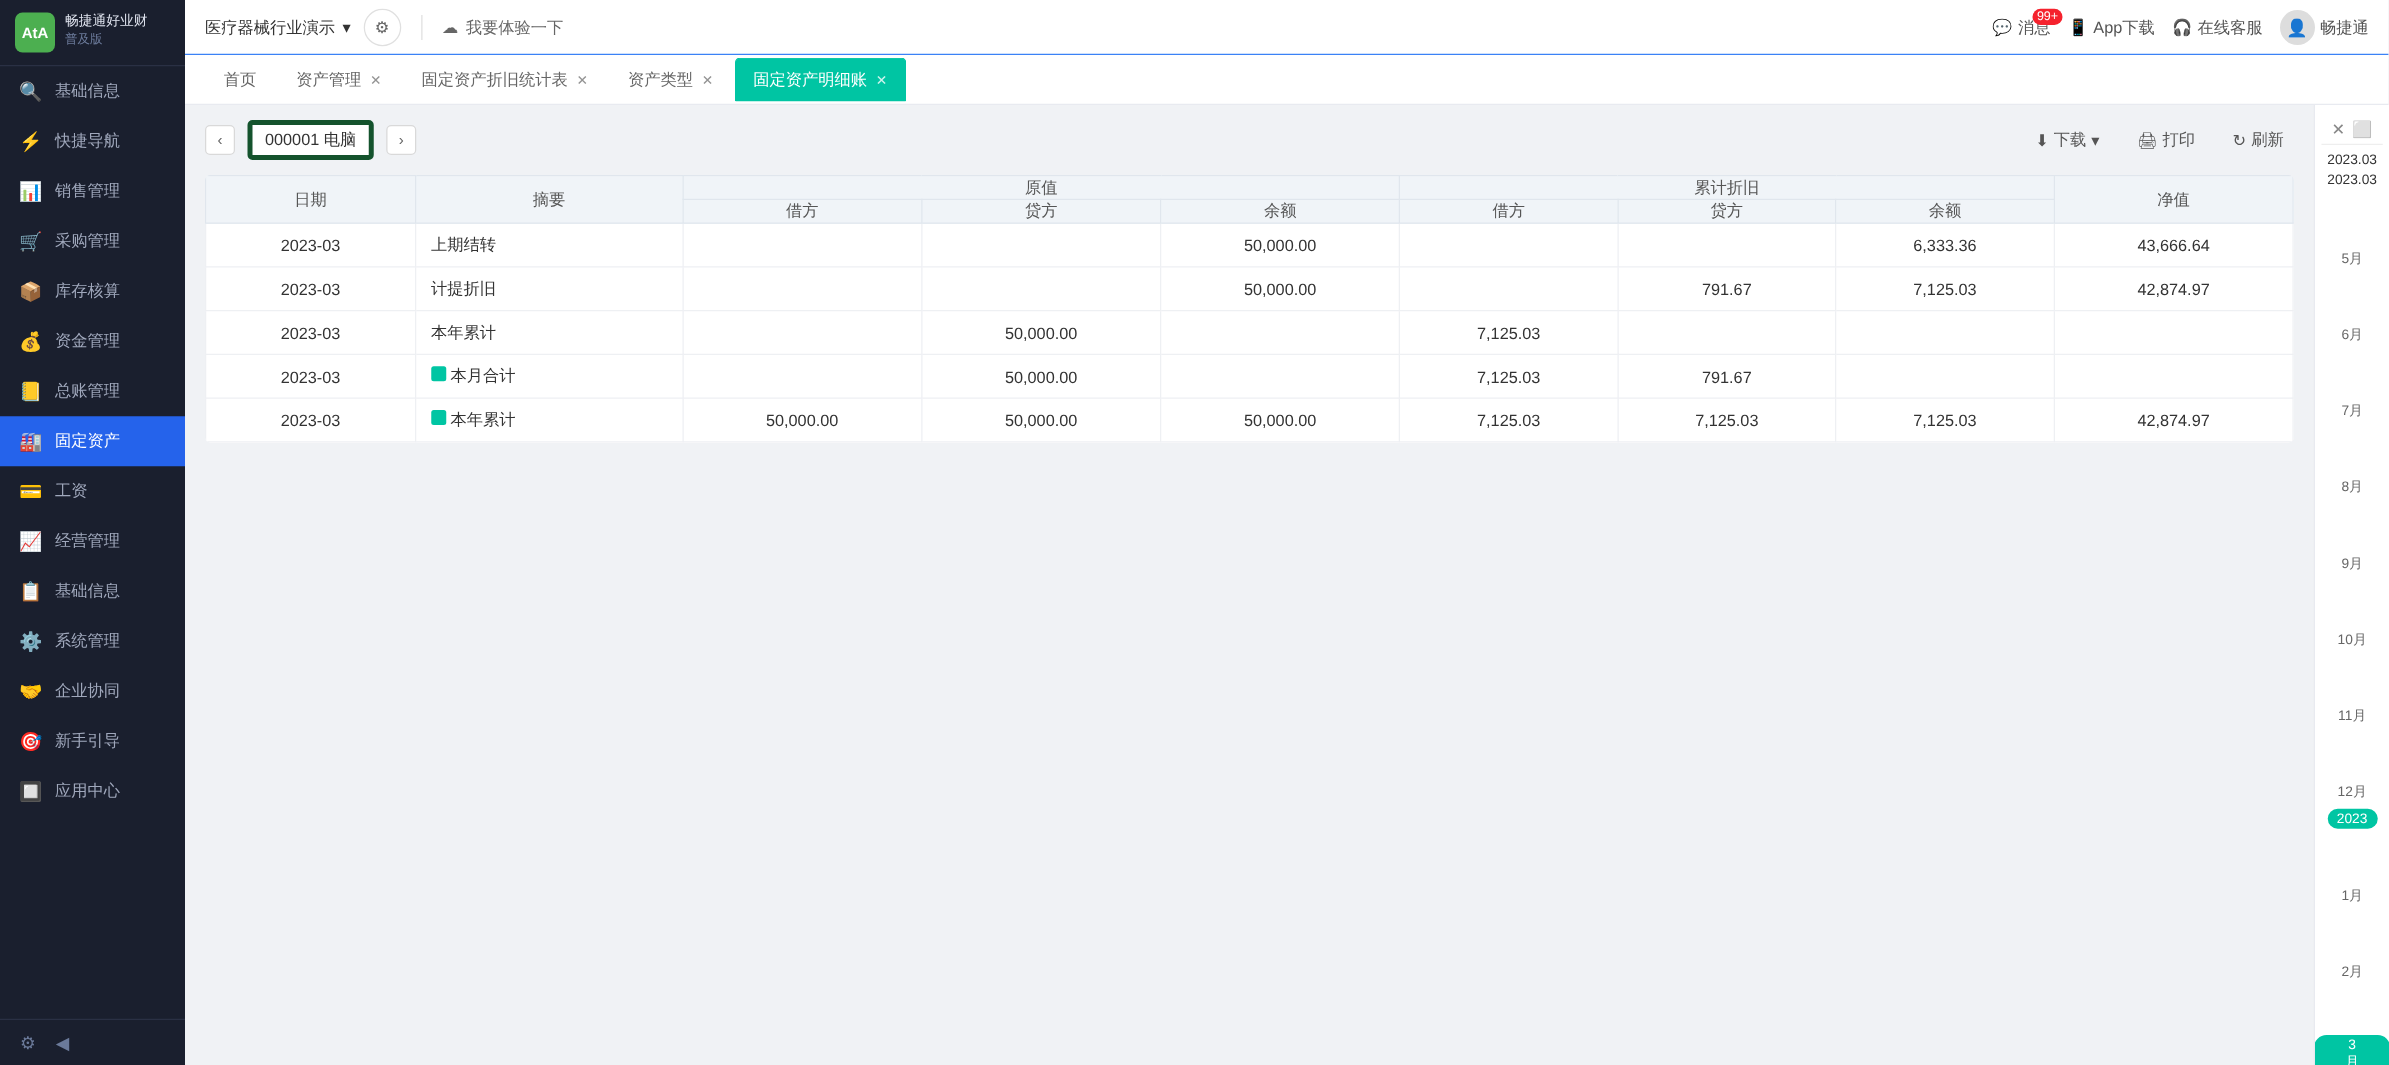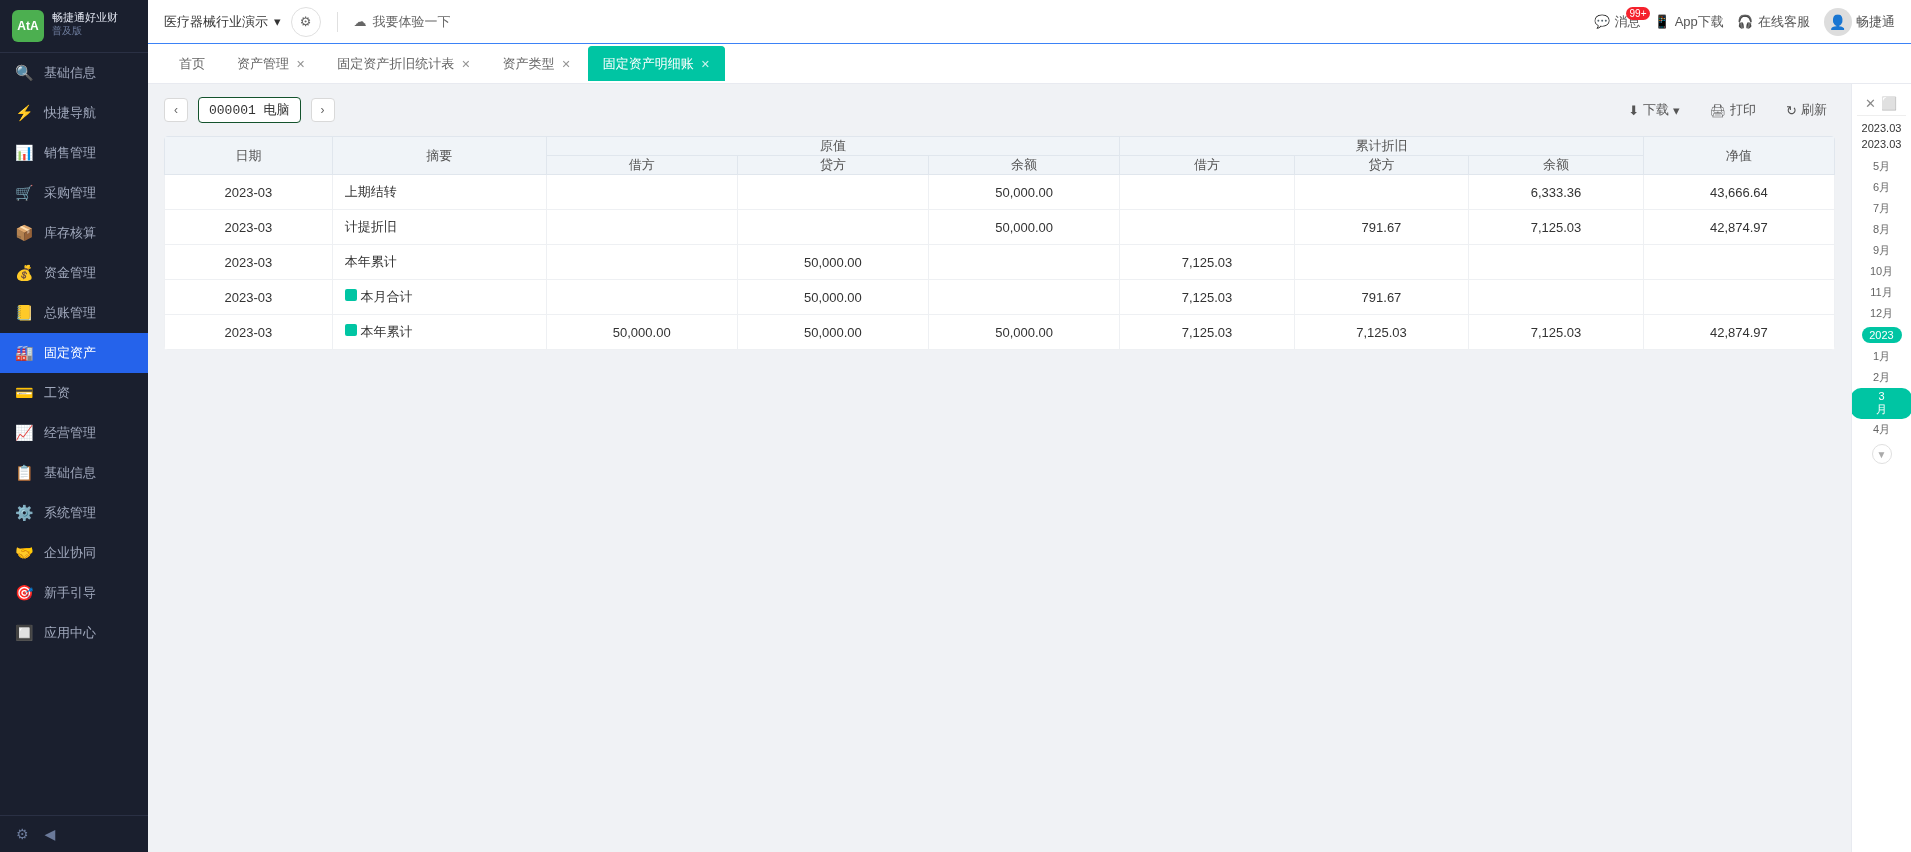--- a/index.html
+++ b/index.html
@@ -40,39 +40,39 @@
     .tab .close { font-size: 11px; color: inherit; opacity: 0.7; margin-left: 2px; }
     .tab.active .close { color: #fff; opacity: 0.8; }
 
     
     .content { flex: 1; display: flex; overflow: hidden; }
     .content-main { flex: 1; padding: 12px 16px; overflow: auto; }
 
     
     .asset-nav { display: flex; align-items: center; gap: 10px; margin-bottom: 12px; }
     .asset-nav-btn { width: 24px; height: 24px; border-radius: 4px; border: 1px solid #d9d9d9; background: #fff; display: flex; align-items: center; justify-content: center; cursor: pointer; color: #666; font-size: 12px; }
-    .asset-nav-badge { background: #fff; border: 1px solid #14532d; border-radius: 4px; padding: 3px 10px; font-size: 13px; color: #333; font-family: Liberation Mono, monospace; }
+    .asset-nav-badge { background: #fff; border: 4px solid #14532d; border-radius: 4px; padding: 3px 10px; font-size: 13px; color: #333; }
     .toolbar-right { margin-left: auto; display: flex; align-items: center; gap: 14px; }
     .toolbar-btn { display: flex; align-items: center; gap: 4px; font-size: 13px; color: #555; cursor: pointer; padding: 5px 8px; border-radius: 4px; }
 
     
     .table-container { background: #fff; border-radius: 4px; overflow: auto; }
     table { width: 100%; border-collapse: collapse; font-size: 13px; }
     thead tr { background: #f0f4f8; }
     thead th { padding: 0 12px; text-align: center; color: #555; font-weight: 500; border: 1px solid #e0e6ed; white-space: nowrap; }
     tbody tr { border-bottom: 1px solid #eef0f3; }
     tbody td { padding: 8px 12px; border: 1px solid #eef0f3; color: #333; text-align: center; white-space: nowrap; }
     tbody td.left { text-align: left; }
     .tag-green { display: inline-flex; align-items: center; gap: 3px; }
     .tag-green::before { content: ""; display: inline-block; width: 12px; height: 12px; background: #00c5a3; border-radius: 2px; }
 
     
     .timeline-panel { width: 60px; background: #fff; border-left: 1px solid #e8eaf0; display: flex; flex-direction: column; align-items: center; padding: 8px 0; overflow-y: auto; flex-shrink: 0; }
     .timeline-panel::-webkit-scrollbar { width: 0; }
-    .tl-item { font-size: 11px; color: #666; padding: 3px 0; cursor: pointer; text-align: center; width: 100%; }
+    .tl-item { font-size: 11px; color: #666; padding: 3px 0; cursor: pointer; text-align: center; width: 100%; margin-top: 40px; }
     .tl-item.active-month { background: #00c5a3; color: white; border-radius: 10px; padding: 2px 25px; font-size: 11px; }
     .panel-header { display: flex; align-items: center; justify-content: flex-end; padding: 4px 8px; gap: 8px; border-bottom: 1px solid #eee; }
   </style>
 </head>
 <body>
 
 <div class="sidebar">
   <div class="sidebar-logo">
     <div class="sidebar-logo-icon">AtA</div>
     <div>

